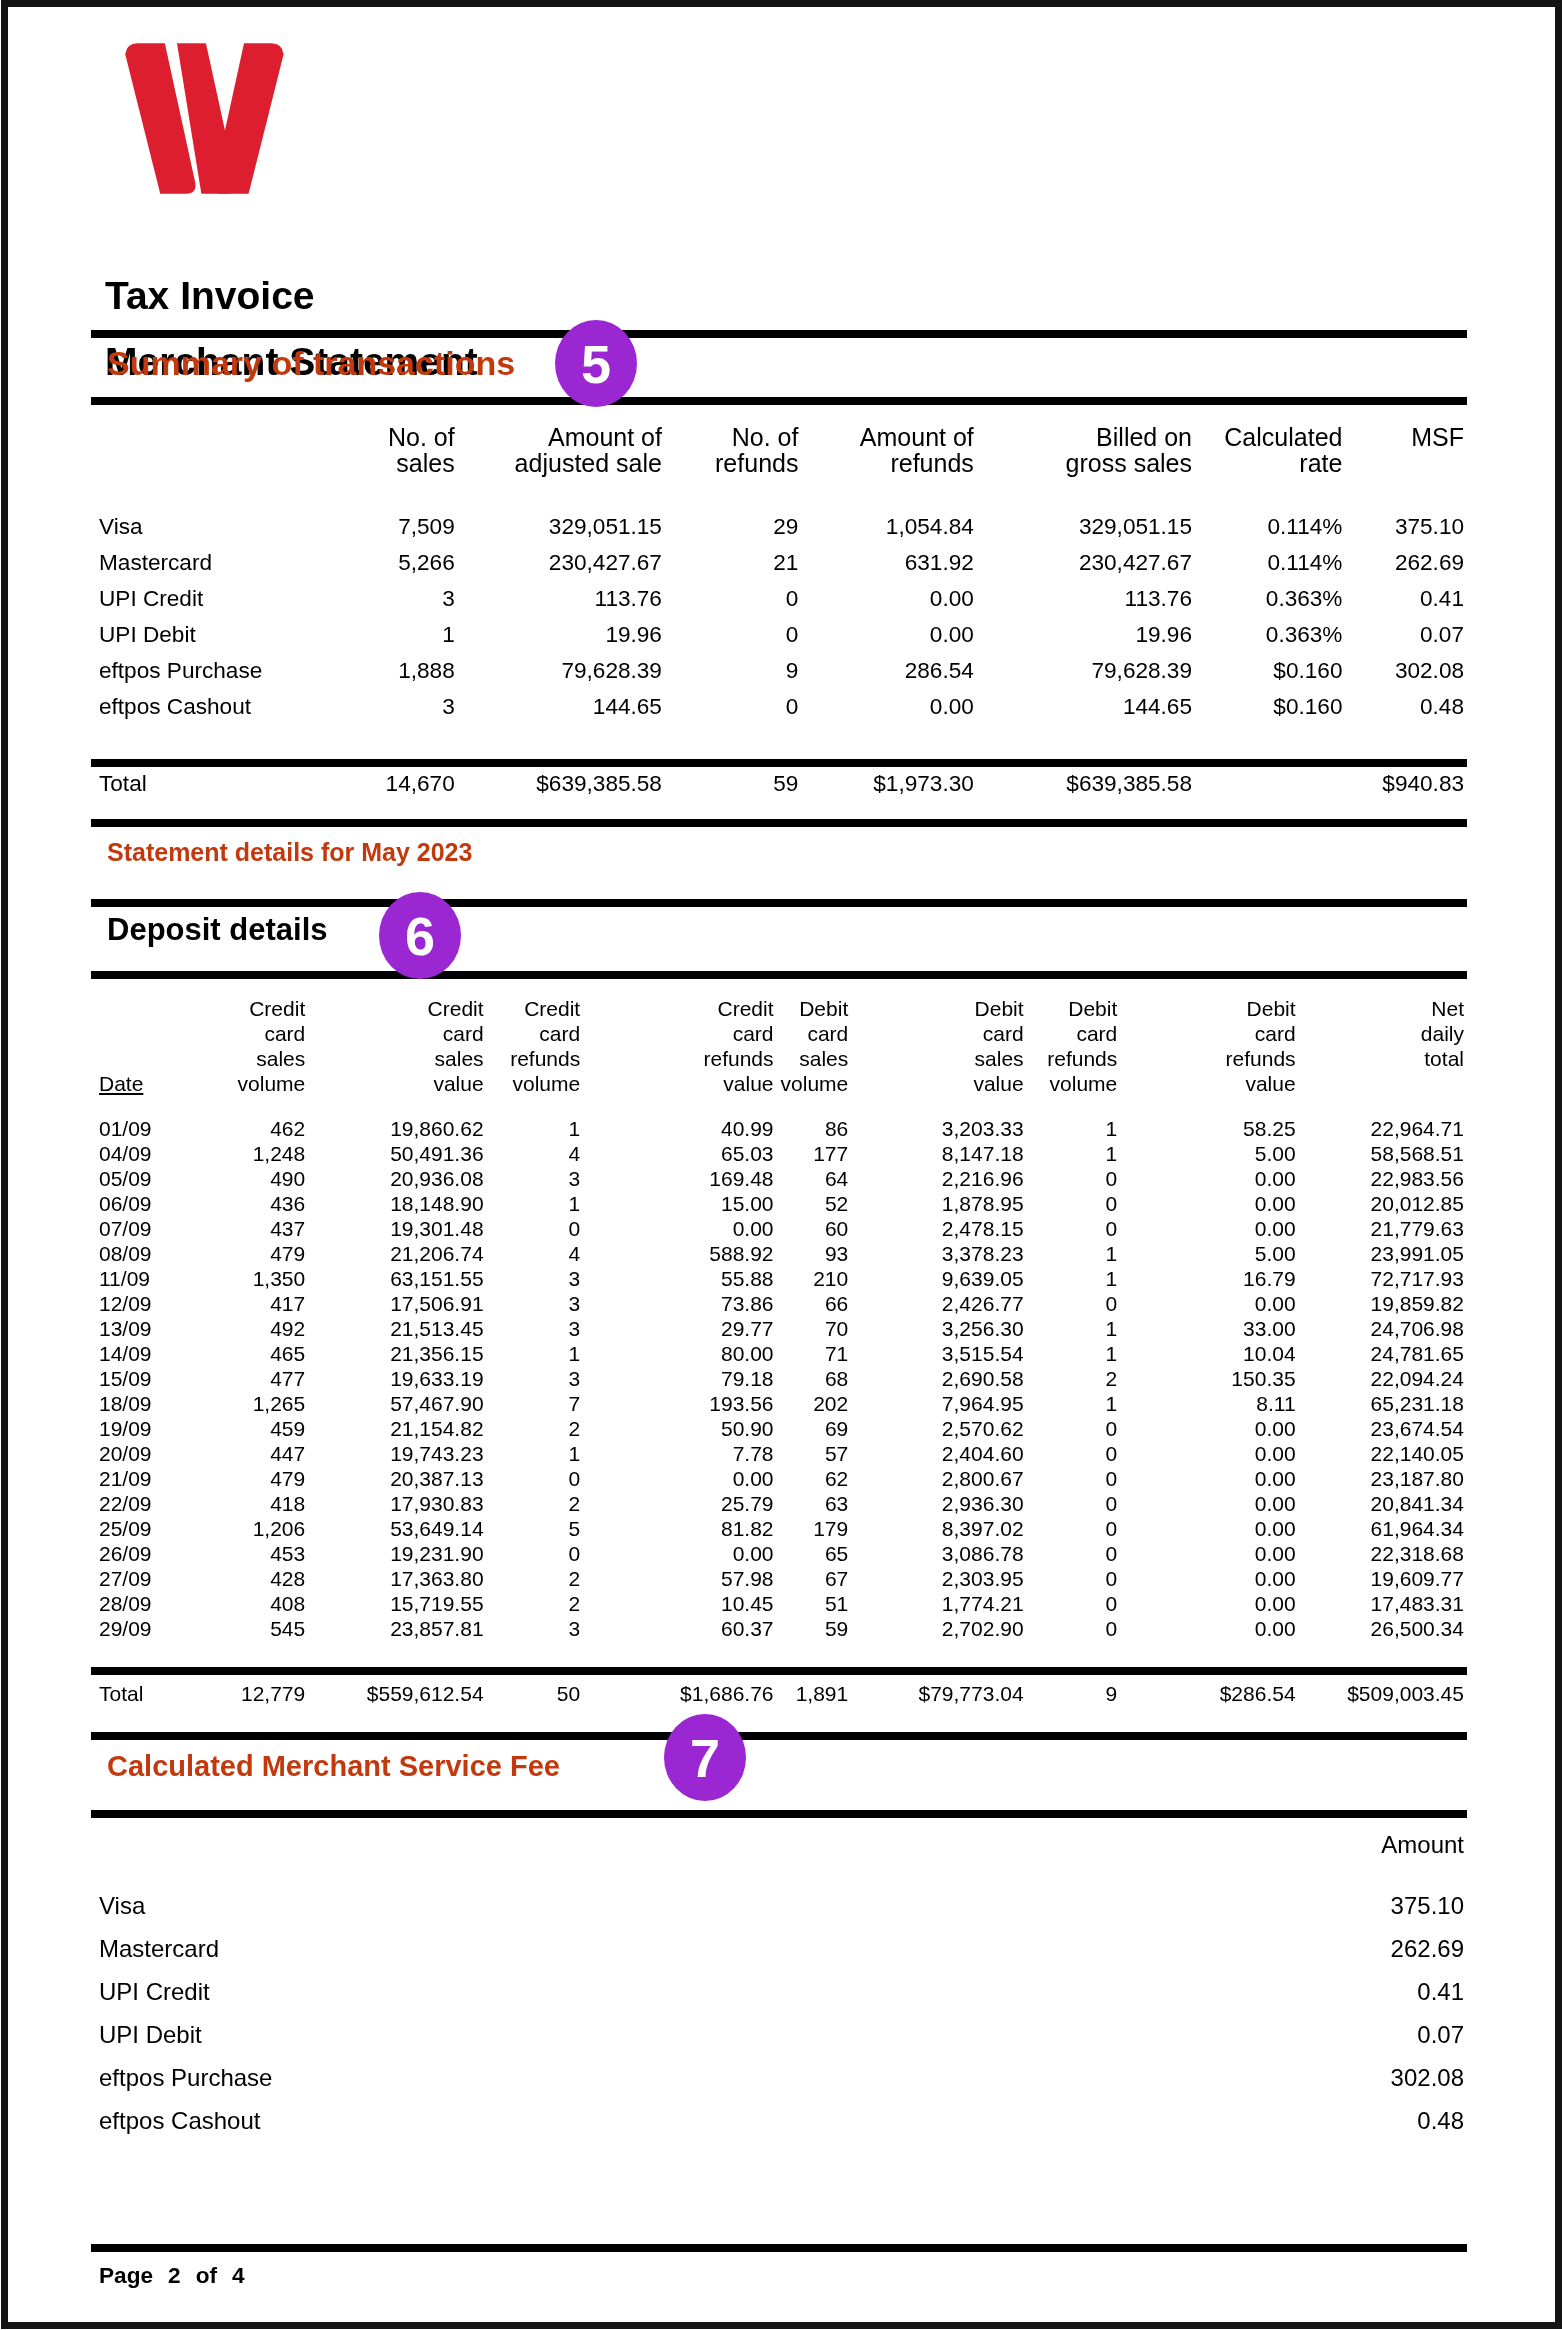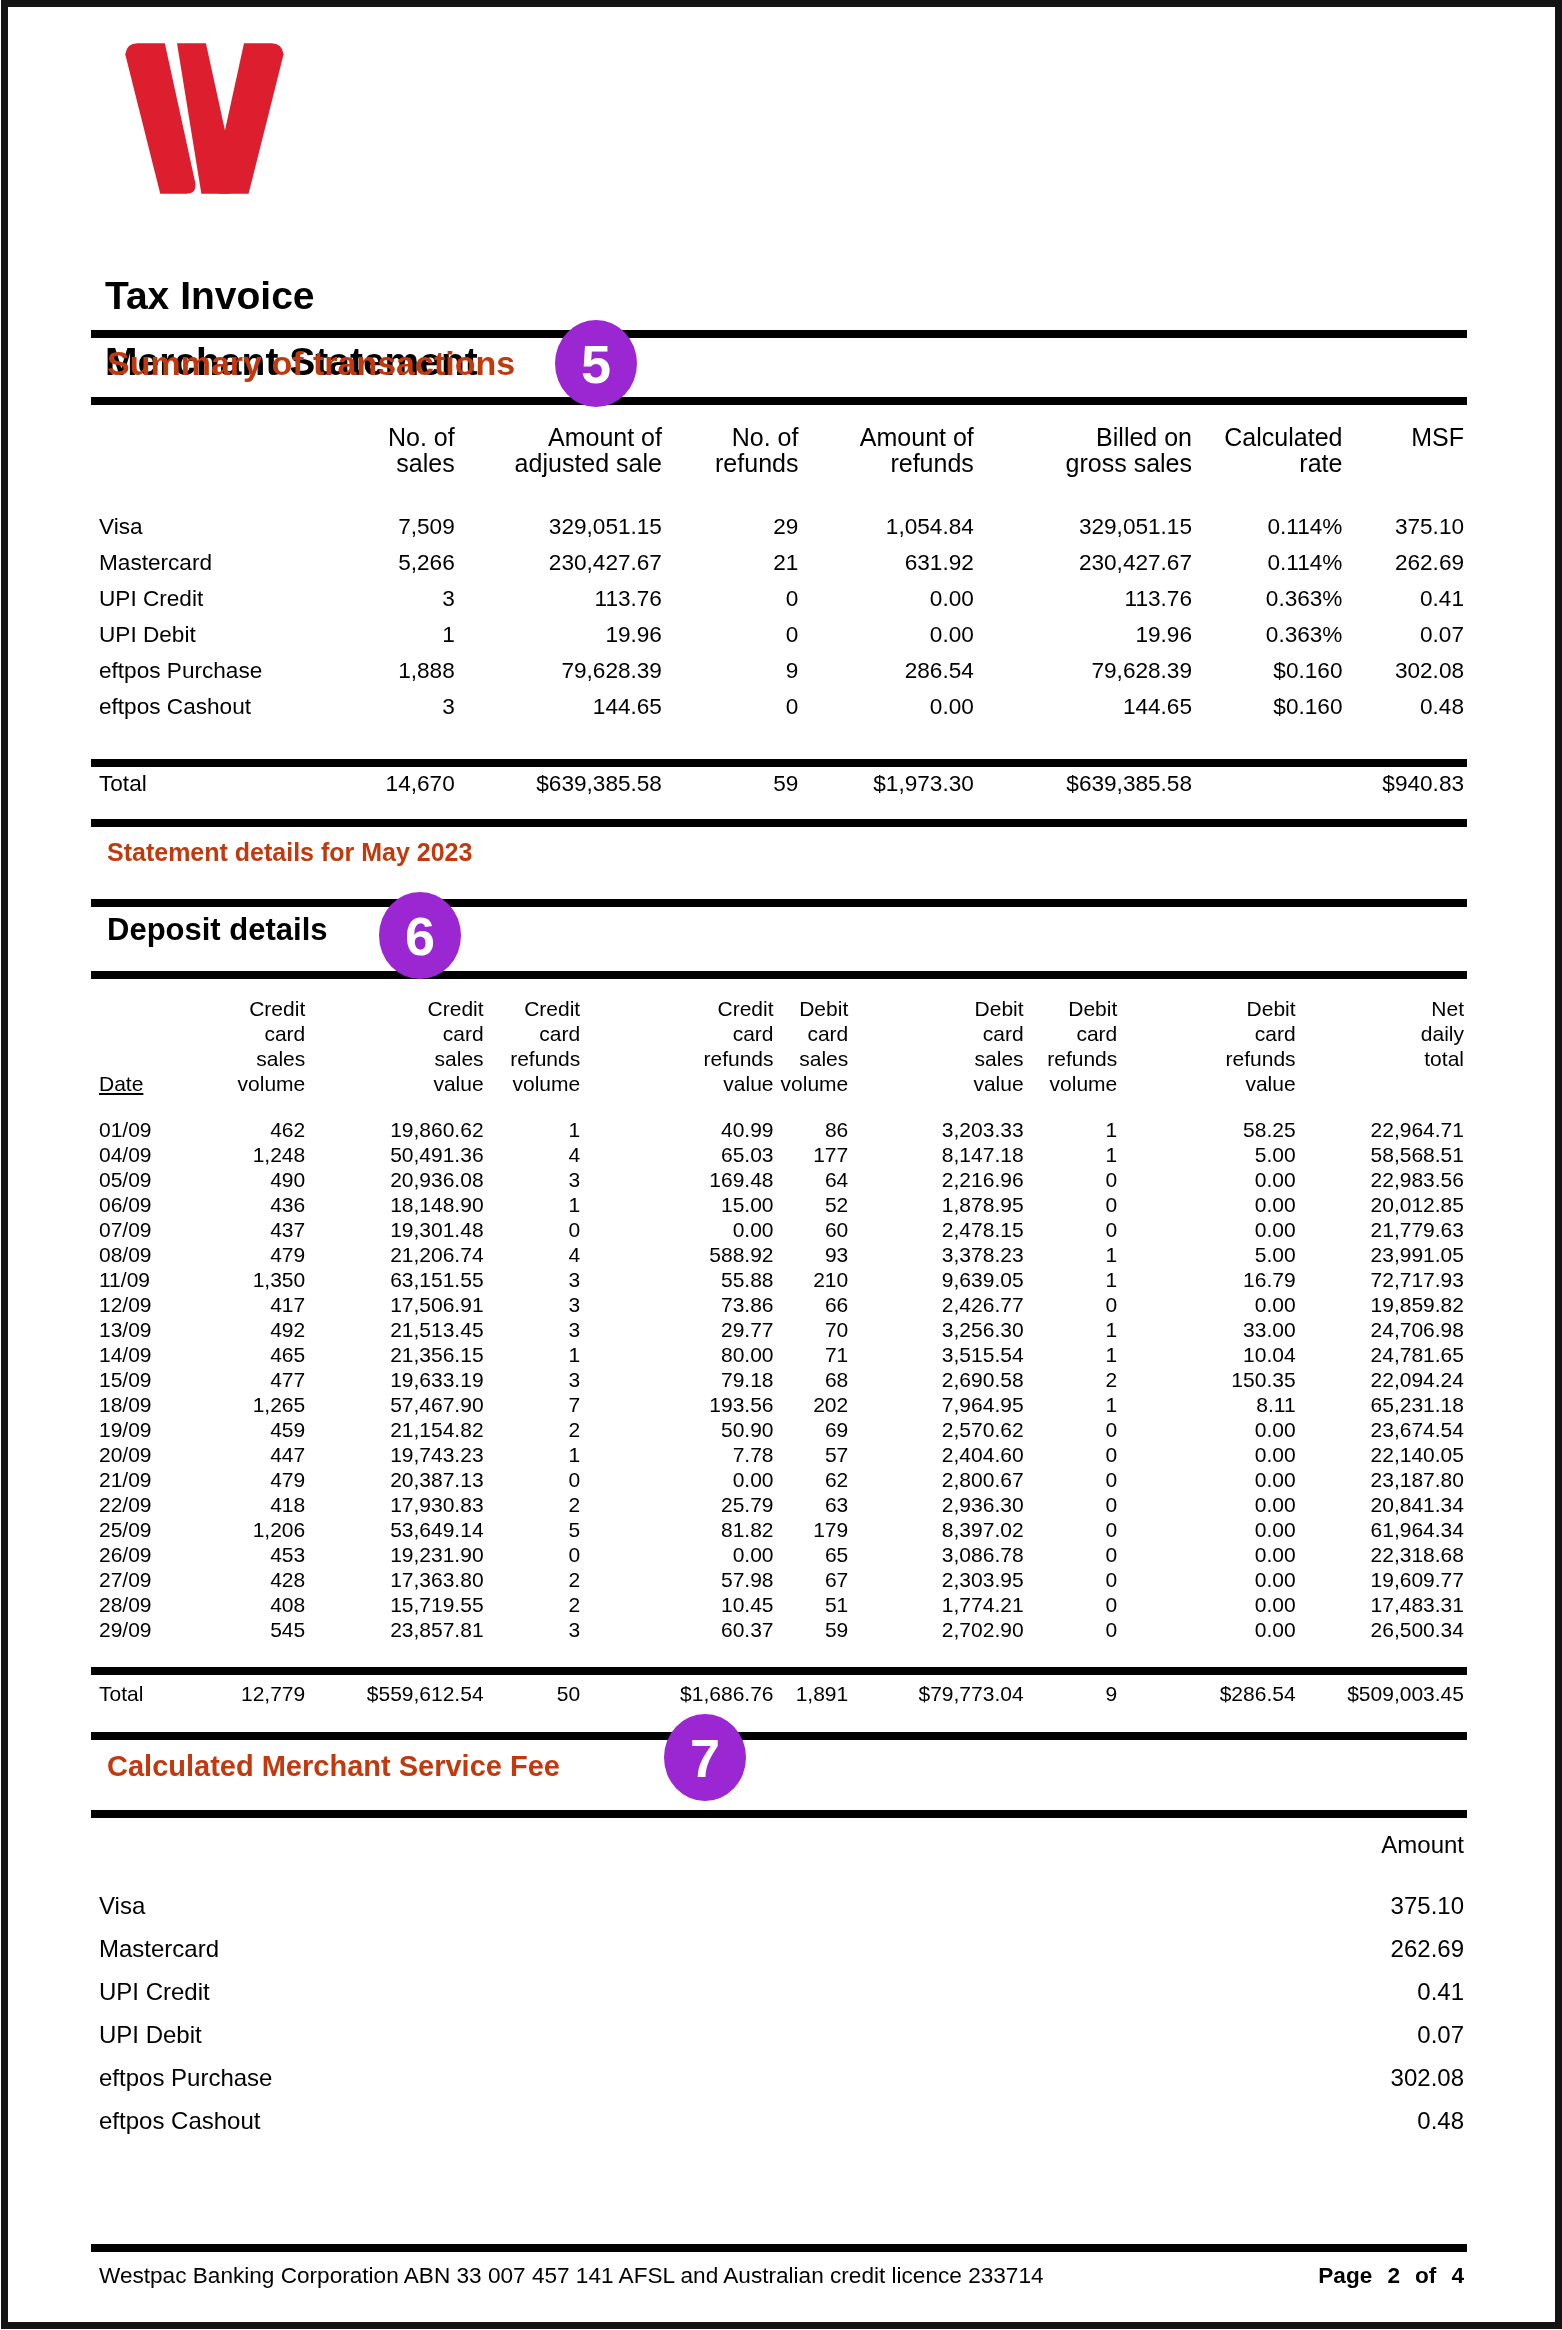--- a/index.html
+++ b/index.html
@@ -35,21 +35,21 @@
   .dep .r > div:nth-of-type(4){width:97px;}
   .dep .r > div:nth-of-type(5){width:194px;}
   .dep .r > div:nth-of-type(6){width:75px;}
   .dep .r > div:nth-of-type(7){width:176px;}
   .dep .r > div:nth-of-type(8){width:94px;}
   .dep .r > div:nth-of-type(9){width:179px;}
   .dep .r > div:nth-of-type(10){width:169px;}
   .dep-head{line-height:25px;}
   .dep-head .r{align-items:flex-start;height:100px;}
   .dep-head .r > div:nth-of-type(1){align-self:flex-end;text-decoration:underline;}
-  .dep-body .r{height:25px;align-items:center;}
+  .dep-body .r{height:25px;}
   .dep-total .r{height:36px;align-items:center;font-size:21.3px;}
   
   .fee .r{height:43px;align-items:center;font-size:24px;}
   .fee .r > div:nth-of-type(1){flex:1;text-align:left;padding-left:5px;}
   .fee .r > div:nth-of-type(2){width:263px;text-align:right;}
   .amount-h{position:absolute;left:94px;width:1370px;text-align:right;font-size:24px;}
   .footer-row{position:absolute;left:99px;width:1365px;display:flex;font-size:22.6px;}
   .footer-row .co{flex:1;text-align:left;}
   .footer-row .pg{font-weight:bold;word-spacing:8.8px;text-align:center;}
 </style>
@@ -560,16 +560,15 @@
     </div>
 
     <div class="r">
       <div>eftpos Cashout</div>
       <div>0.48</div>
     </div>
   </div>
 
 <div class="rule" style="top:2244px;"></div>
 <div class="footer-row" style="top:2263px;">
-  <div class="co">Westpac Banking Corporation ABN 33 007 457 141 AFSL and Australian credit licence 233714</div>
   <div class="pg">Page 2 of 4</div>
 </div>
 
 
 </body></html>

